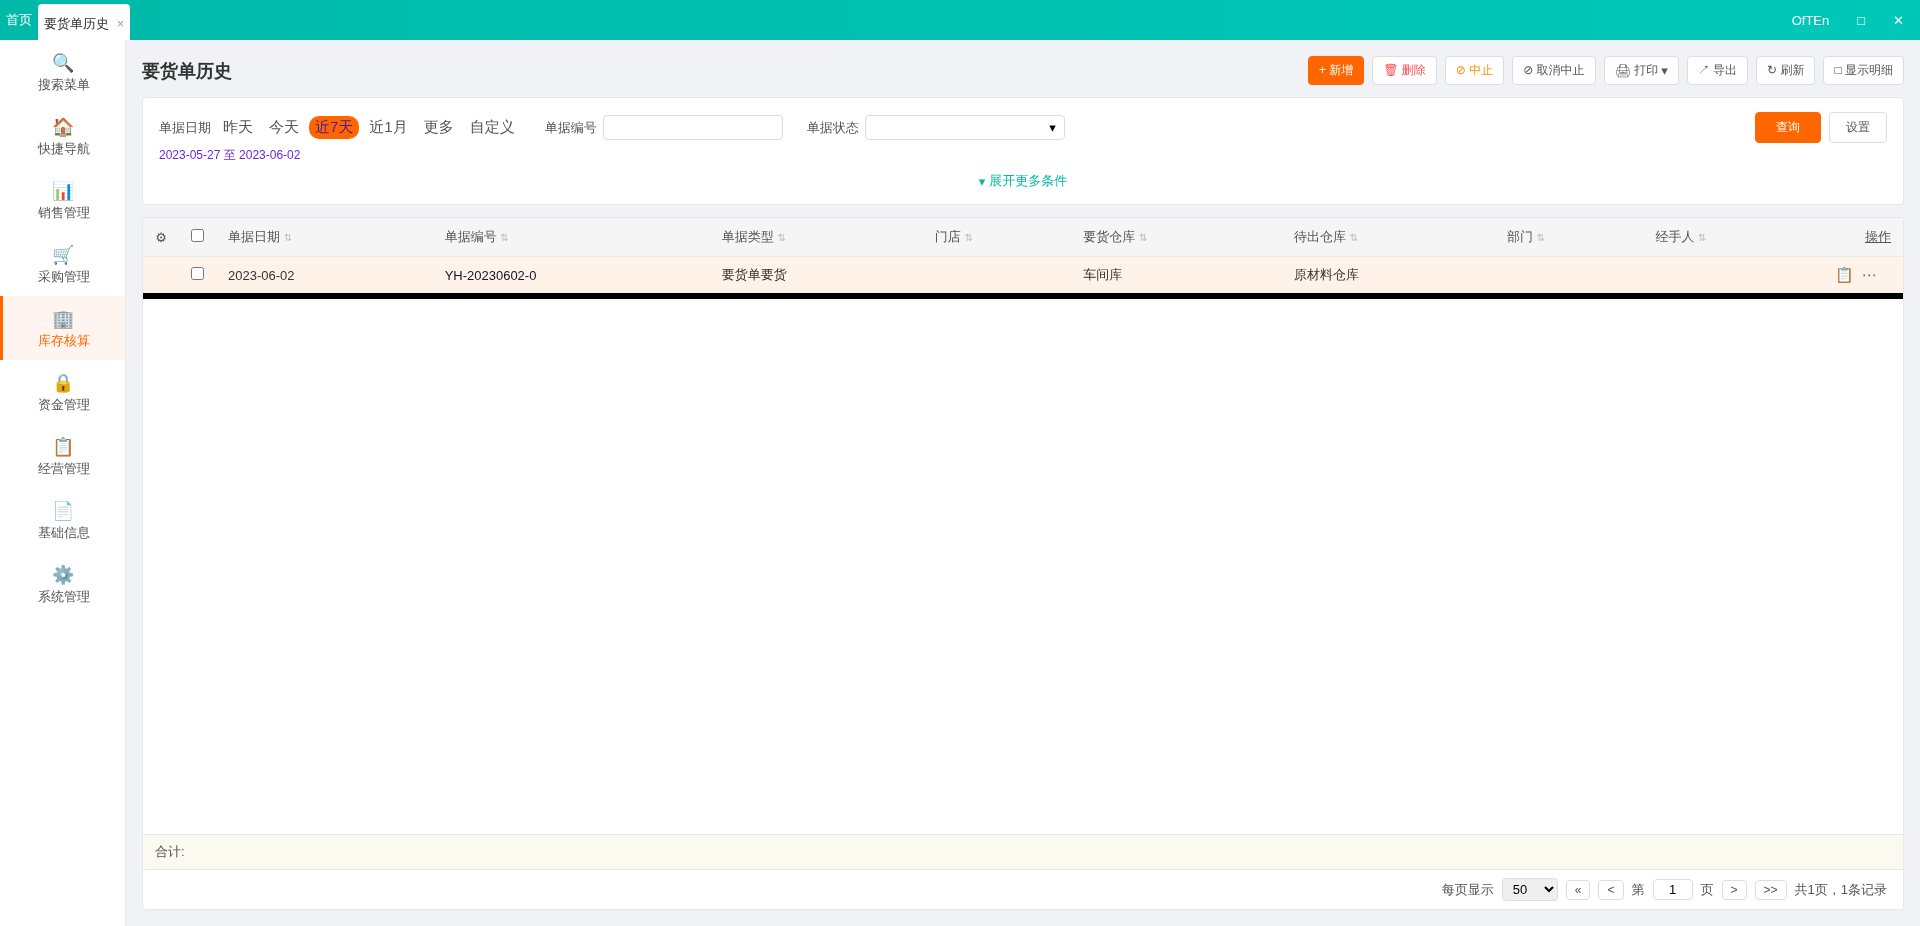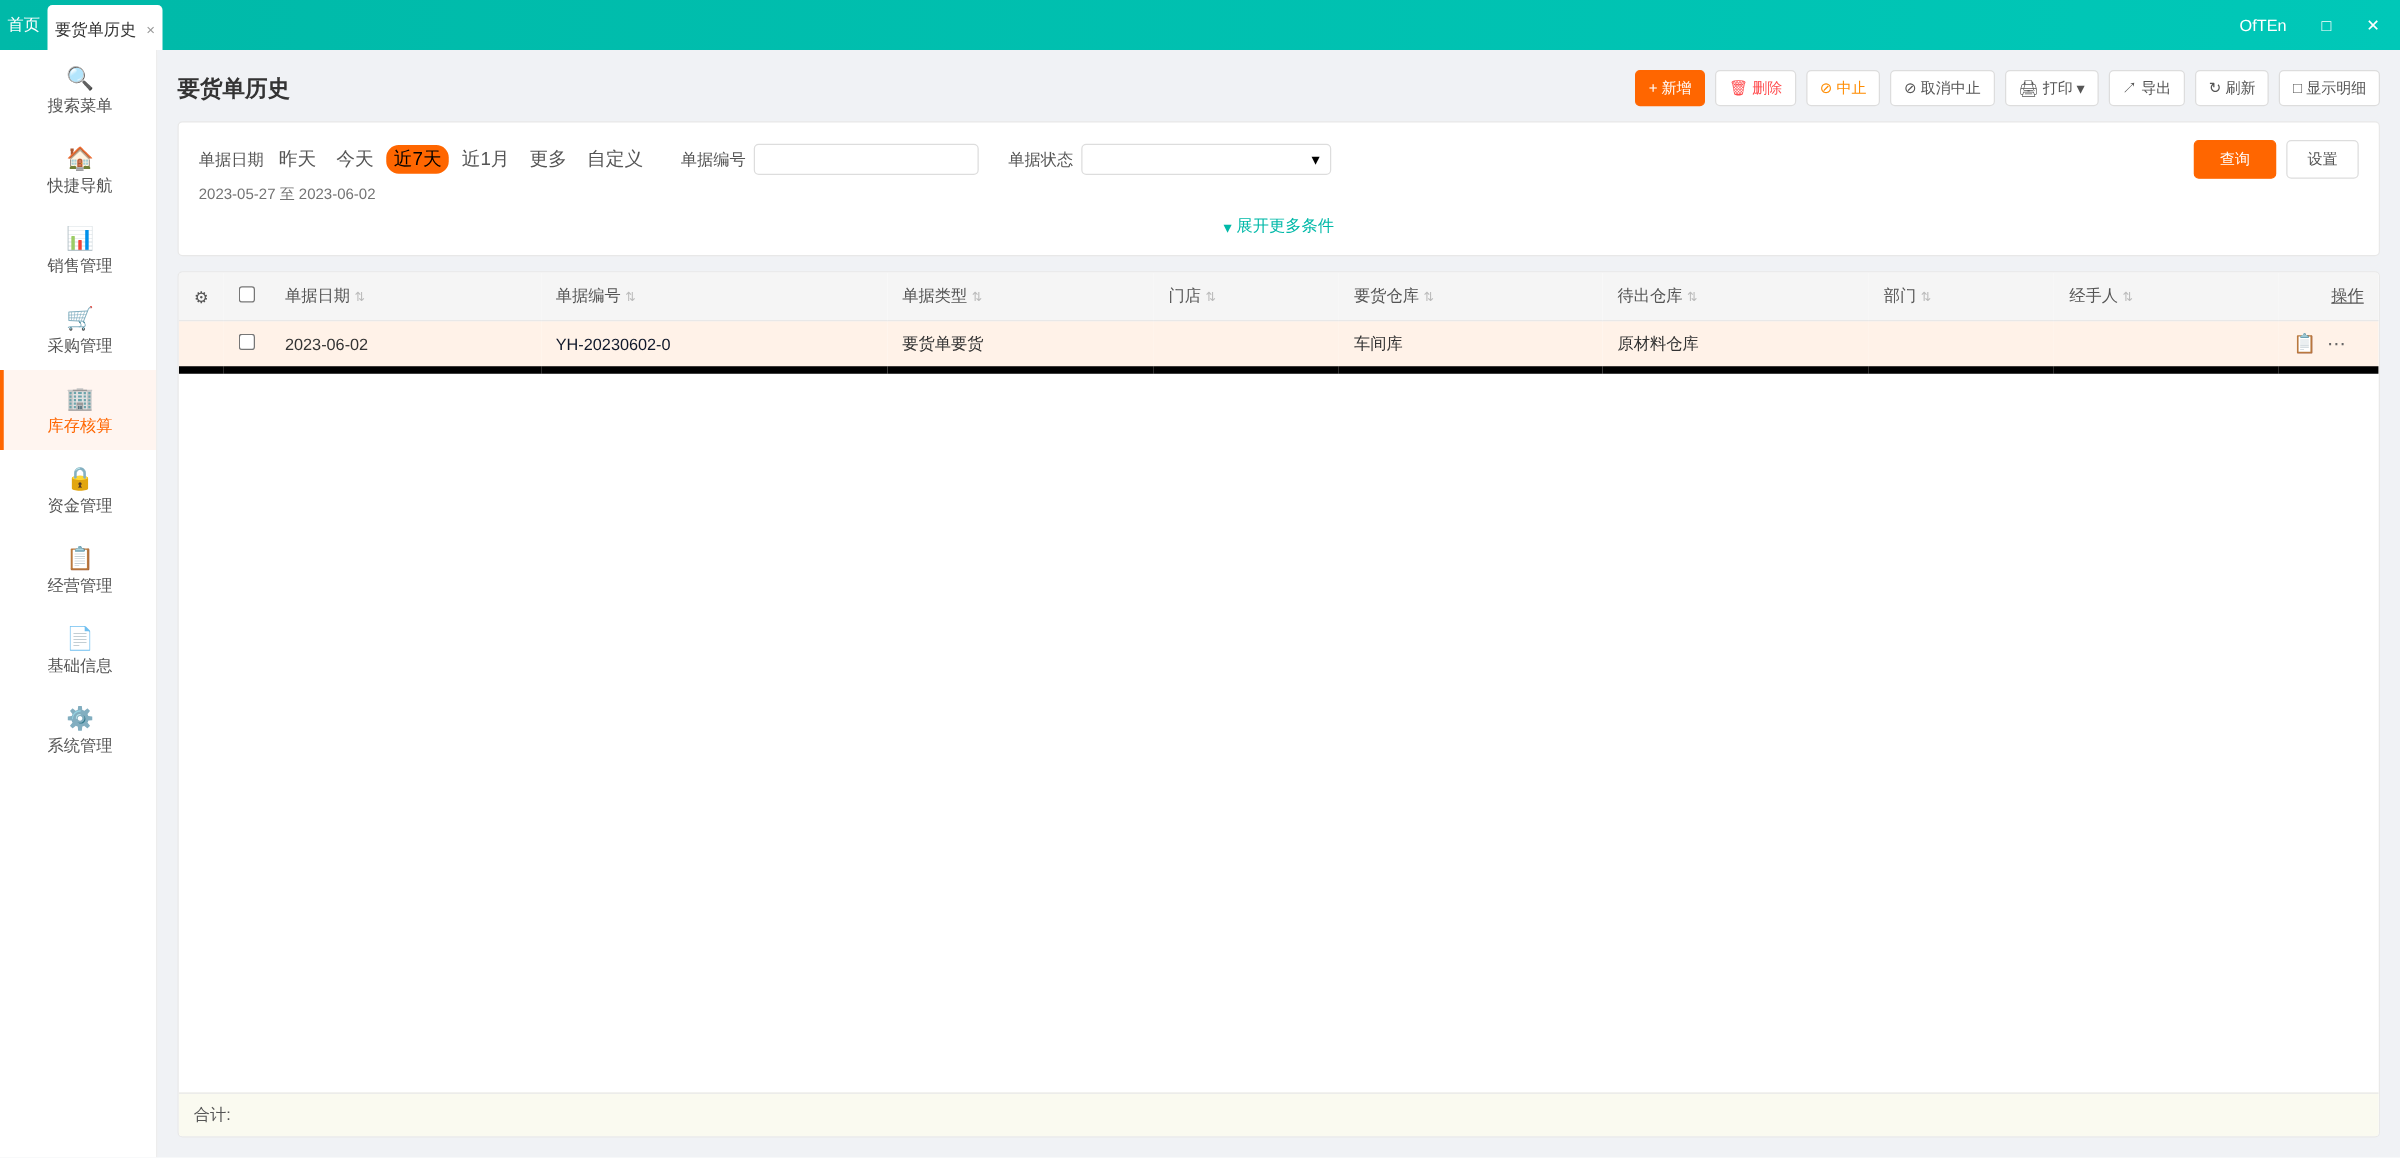--- a/index.html
+++ b/index.html
@@ -169,26 +169,26 @@
     }
     .date-quick-btn {
       padding: 2px 6px;
       border-radius: 3px;
       cursor: pointer;
       color: #555;
       font-size: 15px;
     }
     .date-quick-btn.active {
       background: #ff6600;
-      color: #000000;
+      color: #4c1d95;
       border-radius: 10px;
     }
     .date-range-text {
       font-size: 12px;
-      color: #737373;
+      color: #6d28d9;
       margin-top: 2px;
     }
     .filter-input {
       border: 1px solid #ddd;
       border-radius: 4px;
       padding: 4px 8px;
       width: 180px;
       outline: none;
       font-size: 13px;
     }
@@ -507,16 +507,32 @@
               </td>
             </tr>
           </tbody>
         </table>
       </div>
 
       <div class="table-footer">
         <span>合计:</span>
       </div>
 
+      <div class="pagination-bar">
+        <span>每页显示</span>
+        <select class="pagination-select">
+          <option>50</option>
+          <option>100</option>
+          <option>200</option>
+        </select>
+        <button class="pagination-btn">«</button>
+        <button class="pagination-btn">&lt;</button>
+        <span>第</span>
+        <input class="pagination-input" type="text" value="1" style="">
+        <span>页</span>
+        <button class="pagination-btn">&gt;</button>
+        <button class="pagination-btn">&gt;&gt;</button>
+        <span>共1页，1条记录</span>
+      </div>
     </div>
 
   </div>
 </div>
 
 </body></html>

